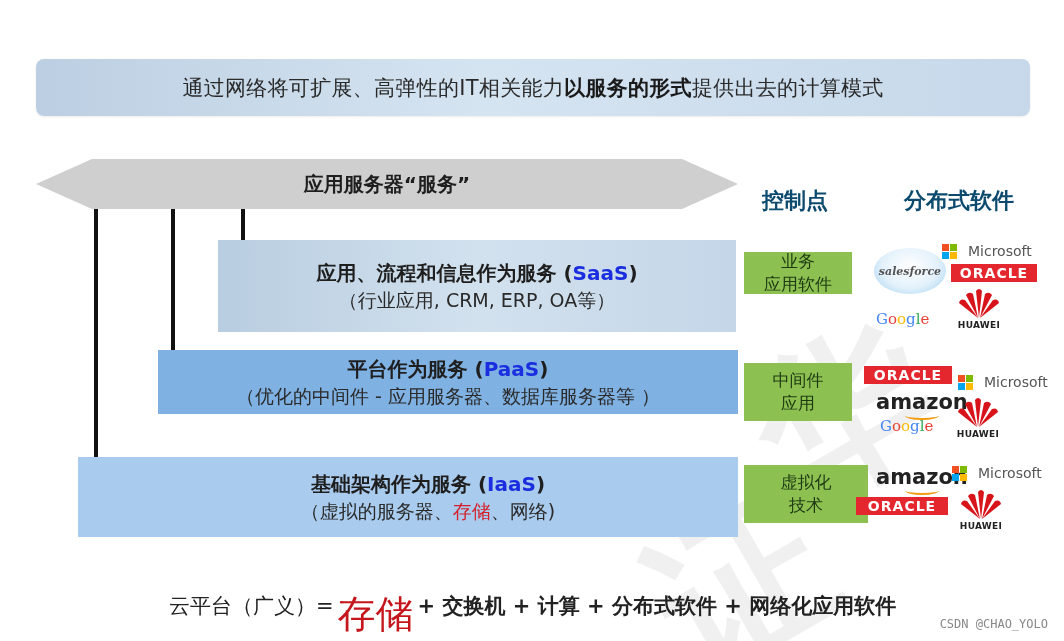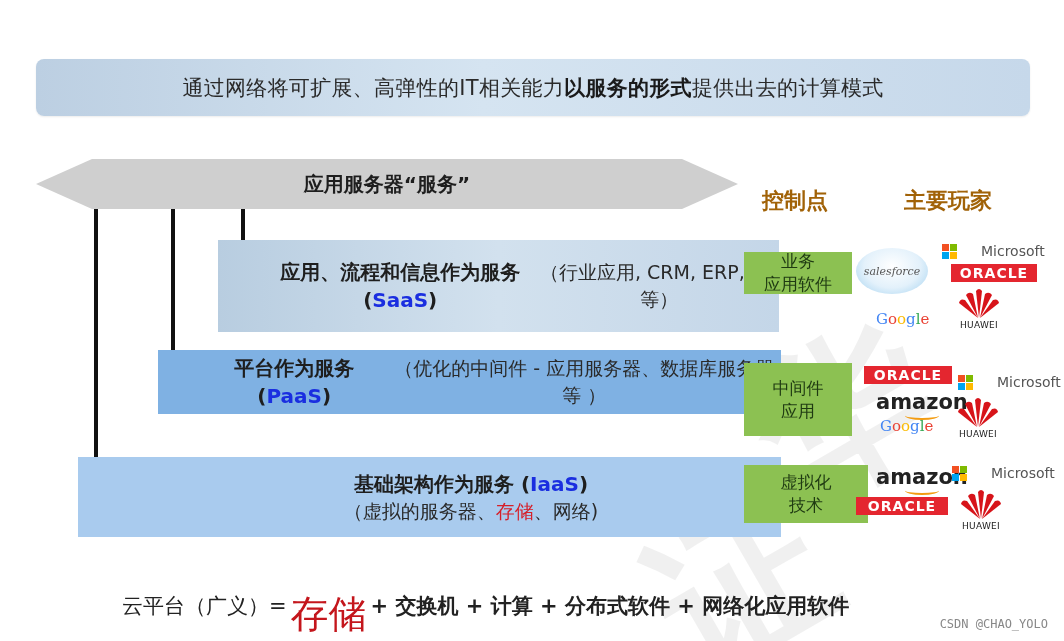--- a/index.html
+++ b/index.html
@@ -24,65 +24,65 @@
   .arrow { left:36px; top:159px; width:702px; height:50px; }
   .arrow svg { display:block; }
   .arrow-label {
     left:36px; top:159px; width:702px; height:50px;
     display:flex; align-items:center; justify-content:center;
     font-size:20px; font-weight:bold; color:#1e1e1e;
   }
   .vline { width:4px; background:#111; }
   
   .layer {
-    display:flex; align-items:center; justify-content:center;
-    text-align:center; line-height:1.4;padding-left:43px;
+    display:flex; flex-direction:column; align-items:center; justify-content:center;
+    text-align:center; line-height:1.4;
   }
   .layer .t1 { font-size:20px; font-weight:bold; color:#1e1e1e; }
   .layer .t2 { font-size:19px; color:#2a2a2a; }
   .layer .abbr { color:#1a2ee0; font-weight:bold; }
   .layer .red { color:#d5202a; }
   .saas { left:218px; top:240px; width:518px; height:92px;
           background:linear-gradient(90deg,#b8cde0 0%,#d2e1ee 50%,#c4d6e8 100%); }
   .paas { left:158px; top:350px; width:580px; height:64px; background:#7fb1e3; }
   .iaas { left:78px;  top:457px; width:660px; height:80px; background:#a9cbee; }
   .iaas .inner { padding-left:40px; }
   
-  .col-head { font-size:22px; font-weight:bold; color:#a16207; }
+  .col-head { font-size:22px; font-weight:bold; color:#0c4a6e; }
   
   .ctrl {
     background:#8cc152; color:#1f3a12;
     display:flex; flex-direction:column; align-items:center; justify-content:center;
     font-size:17px; line-height:1.35; text-align:center;
   }
   
   .logo { display:flex; align-items:center; justify-content:center; }
   .oracle {
     background:#e4262f; color:#fff; font-weight:bold; letter-spacing:1px;
     font-family:"DejaVu Sans","Liberation Sans",sans-serif;
     font-size:14px; height:18px; padding:0 4px;
   }
-  .ms { font-size:14px; color:#555; gap:21px; }
+  .ms { font-size:14px; color:#555; gap:8px; }
   .ms .sq { display:grid; grid-template-columns:7px 7px; grid-template-rows:7px 7px; gap:1px; margin-right:3px; }
   .ms .sq i { display:block; }
   .amazon { flex-direction:column; font-weight:bold; font-size:21px; color:#222; line-height:1; }
   .amazon .smile { width:34px; height:7px; border-bottom:2px solid #f39c12; border-radius:0 0 50% 50%; margin-top:-2px; }
   .google { font-family:"DejaVu Serif","Liberation Serif",serif; font-size:15px; }
   .huawei { flex-direction:column; }
-  .huawei .name { font-size:9px; font-weight:normal; color:#222; letter-spacing:0.3px; margin-top:1px; }
+  .huawei .name { font-size:9px; font-weight:bold; color:#222; letter-spacing:0.3px; margin-top:1px; }
   .salesforce {
     width:72px; height:46px; border-radius:50%;
     background:radial-gradient(ellipse at 50% 40%,#ffffff 0%,#e3f1fb 55%,#9fd0ef 100%);
     font-family:"DejaVu Serif","Liberation Serif",serif; font-style:italic;
     font-size:11px; color:#555;
   }
   
   .formula { left:122px; top:580px; height:52px; display:flex; align-items:center; font-size:21px; font-weight:bold; color:#222; white-space:nowrap; }
   .formula .big { font-size:38px; color:#c4161c; font-weight:normal; margin:0 4px; position:relative; top:8px; }
-  .formula .prefix { font-weight:normal; }
+  .formula .prefix { font-weight:normal;margin-left:47px; }
   .watermark-csdn { right:16px; top:617px; font-size:12px; color:#888; font-family:"DejaVu Sans Mono","Liberation Mono",monospace; }
   .wm { color:rgba(0,0,0,0.06); font-size:170px; font-weight:bold; transform:rotate(-30deg); pointer-events:none; }
 </style>
 </head>
 <body>
 
 <div class="abs wm" style="left:760px; top:300px;">华</div>
 <div class="abs wm" style="left:660px; top:470px;">证</div>
 
 <div class="abs banner">
@@ -96,32 +96,32 @@
     <polygon points="0,25 56,0 646,0 702,25 646,50 56,50" fill="#cfcfcf"></polygon>
   </svg>
 </div>
 <div class="abs arrow-label">应用服务器“服务”</div>
 
 <div class="abs vline" style="left:94px; top:209px; height:248px;"></div>
 <div class="abs vline" style="left:171px; top:209px; height:141px;"></div>
 <div class="abs vline" style="left:241px; top:209px; height:31px;"></div>
 
 <div class="abs col-head" style="left:762px; top:186px;">控制点</div>
-<div class="abs col-head" style="left:904px; top:186px;">主要玩家</div>
+<div class="abs col-head" style="left:904px; top:186px;">分布式软件</div>
 
 <div class="abs layer saas">
   <div class="t1"><span>应用、流程和信息作为服务 (</span><span class="abbr">SaaS</span><span>)</span></div>
   <div class="t2">（行业应用, CRM, ERP, OA等）</div>
 </div>
 <div class="abs ctrl" style="left:744px; top:252px; width:108px; height:42px;">
   <span>业务</span>
     <span>应用软件</span>
 </div>
 
-<div class="abs logo salesforce" style="left:856px; top:248px;">
+<div class="abs logo salesforce" style="left:874px; top:248px;font-weight:bold;">
     <span>salesforce</span>
   </div>
 <div class="abs logo ms" style="left:942px; top:243px;">
   <span class="sq">
       <i style="background:#f25022"></i>
       <i style="background:#7fba00"></i>
       <i style="background:#00a4ef"></i>
       <i style="background:#ffb900"></i>
     </span>
     <span>Microsoft</span>
@@ -147,21 +147,21 @@
         <path d="M24 31 L43 16 Q42 11 37 13 Z"></path>
       </g>
     </svg>
   <span class="name">HUAWEI</span>
 </div>
 
 <div class="abs layer paas">
   <div class="t1"><span>平台作为服务 (</span><span class="abbr">PaaS</span><span>)</span></div>
   <div class="t2">（优化的中间件 - 应用服务器、数据库服务器等 ）</div>
 </div>
-<div class="abs ctrl" style="left:744px; top:363px; width:108px; height:73px;">
+<div class="abs ctrl" style="left:744px; top:363px; width:108px; height:58px;">
   <span>中间件</span>
     <span>应用</span>
 </div>
 
 <div class="abs logo oracle" style="left:864px; top:366px; width:80px;">
     <span>ORACLE</span>
   </div>
 <div class="abs logo amazon" style="left:876px; top:392px;">
     <span>amazon</span>
     <span class="smile"></span>

